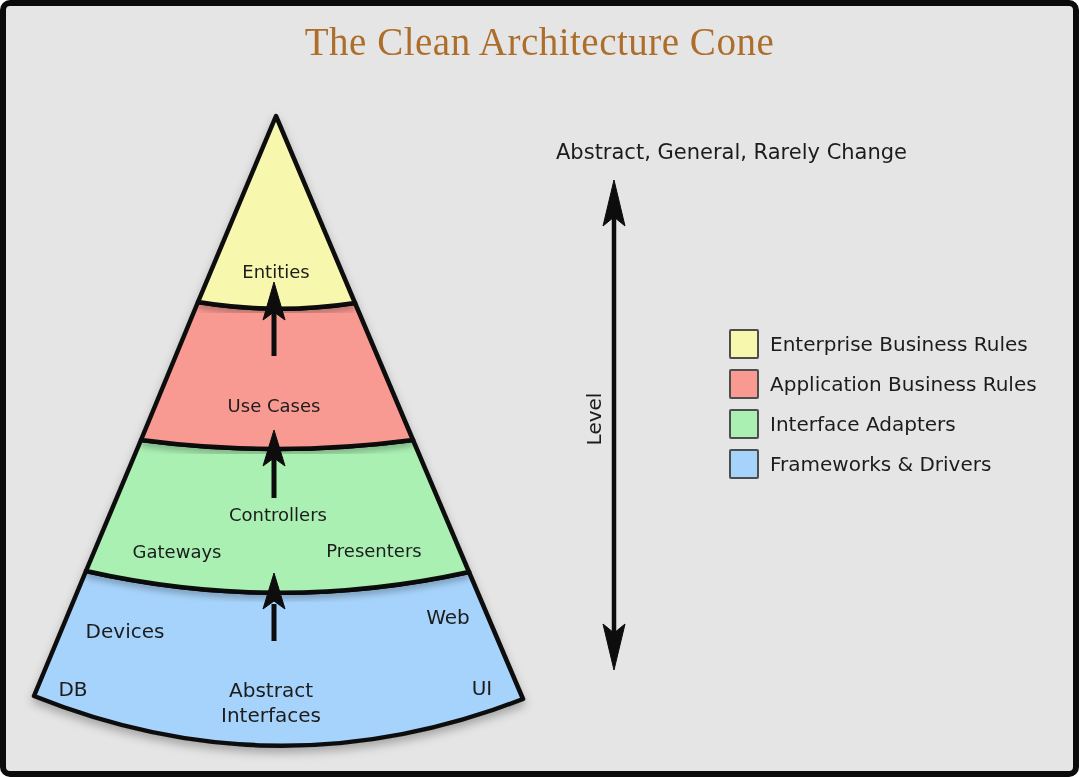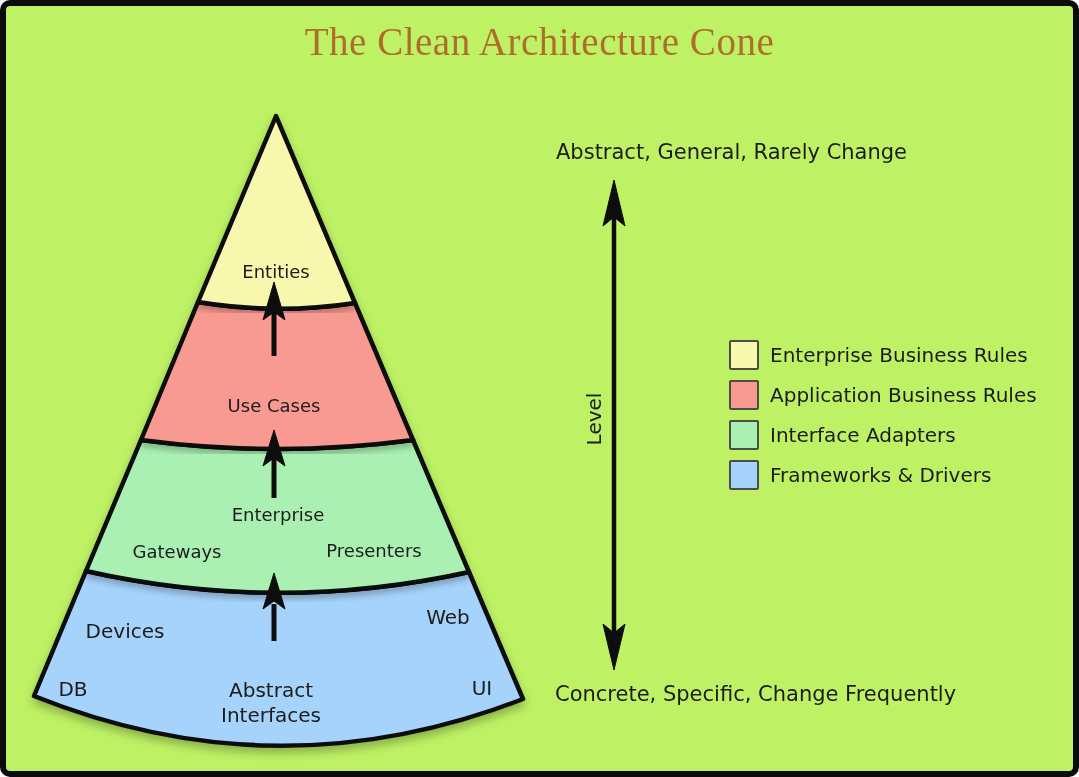--- a/index.html
+++ b/index.html
@@ -1,20 +1,20 @@
 <!DOCTYPE html>
 <html><head>
 <meta charset="utf-8">
 <style>
   html,body{margin:0;padding:0;background:#ffffff;}
   .canvas{
     position:relative;
     width:1079px;height:777px;
     box-sizing:border-box;
-    background:#bef264;
+    background:#e5e5e5;
     border:6px solid #0b0b0b;
     border-radius:10px;
     overflow:hidden;
     font-family:"DejaVu Sans","Liberation Sans",sans-serif;
     color:#1c1c1c;
   }
   .scene{position:absolute;left:0;top:0;width:1079px;height:777px;}
   .title{
     position:absolute;top:14px;left:0;right:0;
     text-align:center;
@@ -32,21 +32,21 @@
   .lbl.small{font-size:20px;}
   .lbl.pre{white-space:pre-line;text-align:center;}
   .cap{position:absolute;font-size:21px;white-space:nowrap;}
   .cap-top{left:550px;top:134px;}
   .cap-bottom{left:549px;top:676px;}
   .level{
     position:absolute;left:588px;top:413px;
     transform:translate(-50%,-50%) rotate(-90deg);
     font-size:20px;white-space:nowrap;
   }
-  .legend{position:absolute;left:723px;top:323px;margin-top:11px;}
+  .legend{position:absolute;left:723px;top:323px;}
   .legend-row{display:flex;align-items:center;height:30px;margin-bottom:10px;}
   .swatch{
     width:26px;height:26px;
     border:2px solid #4d4d4d;border-radius:2px;
     margin-right:11px;
     flex:0 0 auto;
   }
   .legend-label{font-size:20px;white-space:nowrap;}
 </style>
 </head>
@@ -105,32 +105,31 @@
       <line x1="608" y1="210" x2="608" y2="630" stroke-width="4.5"></line>
       <polygon points="608,174 597,220 608,211 619,220"></polygon>
       <polygon points="608,664 597,618 608,627 619,618"></polygon>
     </g>
   </svg>
 
   <div class="title">The Clean Architecture Cone</div>
 
   <div class="lbl" style="left:270px;top:266px">Entities</div>
   <div class="lbl" style="left:268px;top:400px">Use Cases</div>
-  <div class="lbl" style="left:272px;top:509px">Enterprise</div>
+  <div class="lbl" style="left:272px;top:509px">Controllers</div>
   <div class="lbl" style="left:171px;top:546px">Gateways</div>
   <div class="lbl" style="left:368px;top:545px">Presenters</div>
   <div class="lbl small" style="left:119px;top:625px">Devices</div>
   <div class="lbl small" style="left:442px;top:611px">Web</div>
   <div class="lbl small" style="left:67px;top:683px">DB</div>
   <div class="lbl small pre" style="left:265px;top:697px">Abstract
 Interfaces</div>
   <div class="lbl small" style="left:476px;top:682px">UI</div>
 
   <div class="cap cap-top">Abstract, General, Rarely Change</div>
-  <div class="cap cap-bottom">Concrete, Specific, Change Frequently</div>
   <div class="level">Level</div>
 
   <div class="legend">
     <div class="legend-row">
       <span class="swatch" style="background: rgb(248, 247, 174);"></span>
       <span class="legend-label">Enterprise Business Rules</span>
     </div>
     <div class="legend-row">
       <span class="swatch" style="background: rgb(248, 154, 146);"></span>
       <span class="legend-label">Application Business Rules</span>

